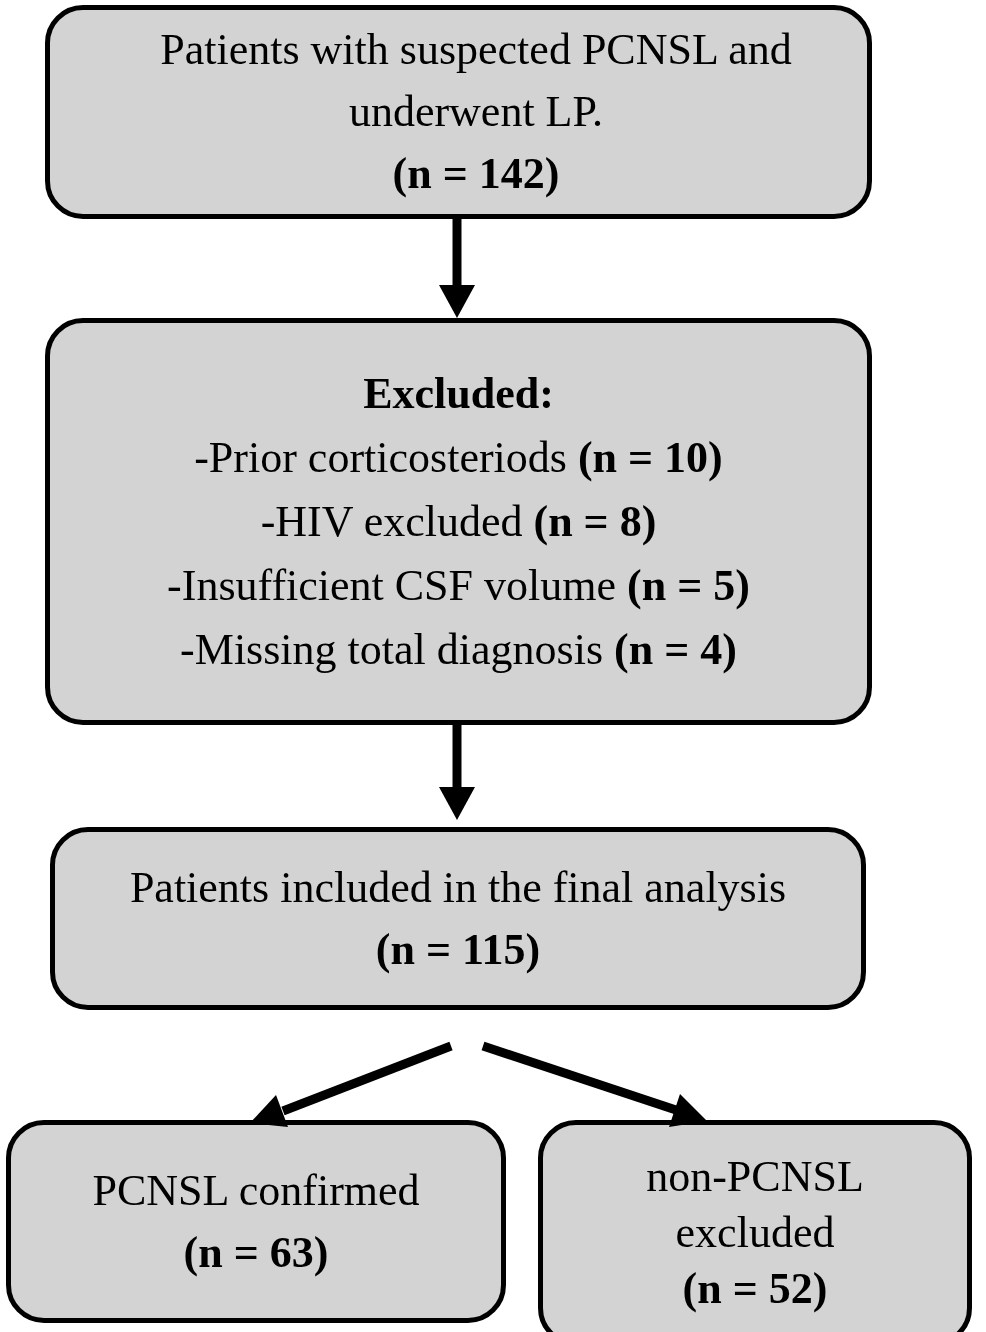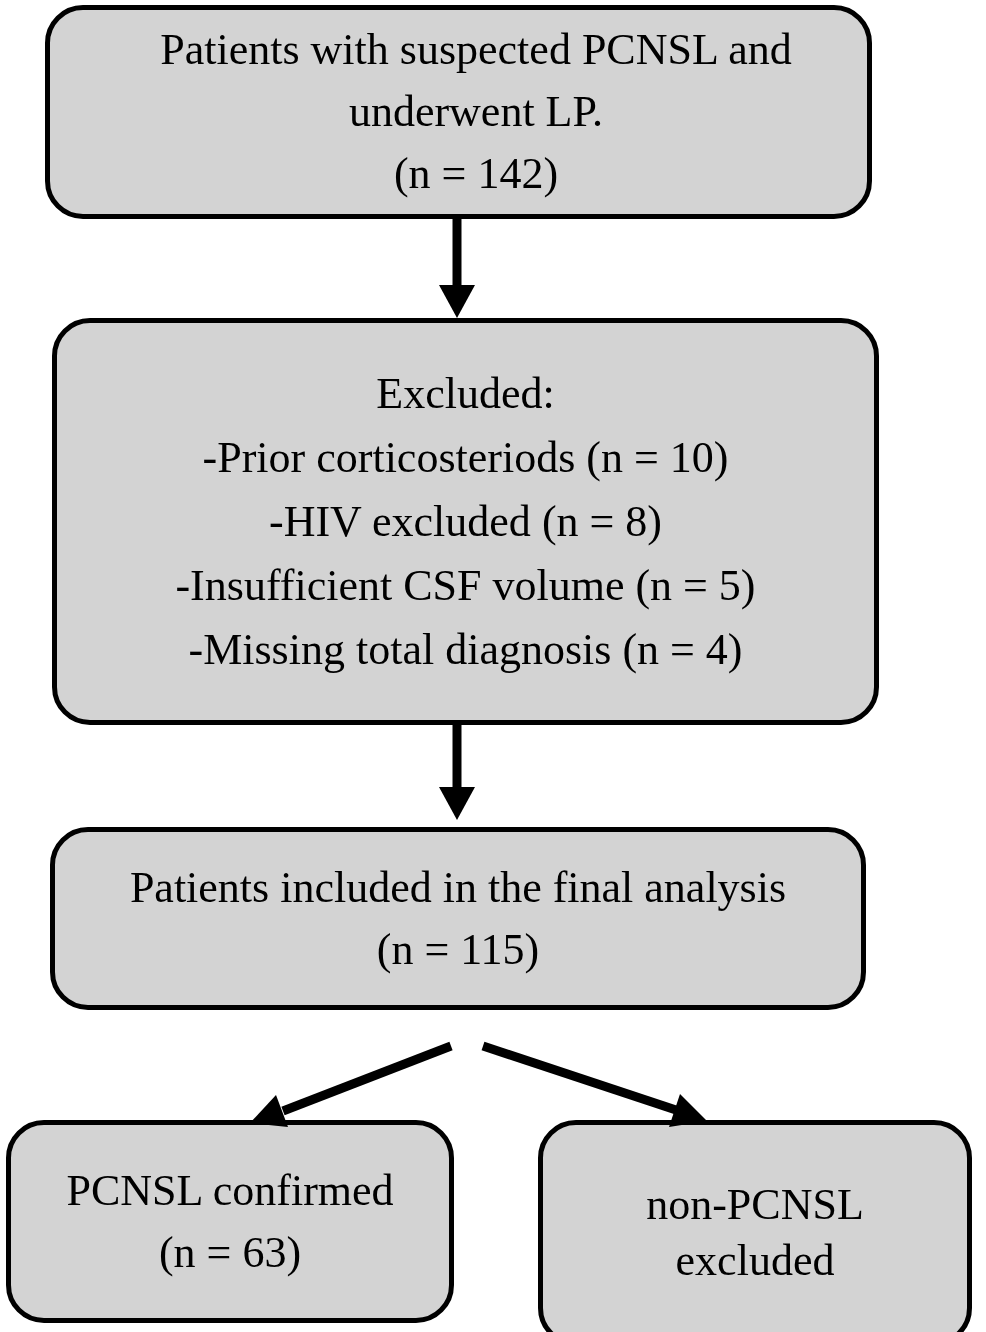--- a/index.html
+++ b/index.html
@@ -25,26 +25,26 @@
     display: flex;
     flex-direction: column;
     align-items: center;
     justify-content: center;
     text-align: center;
     font-size: 44px;
     line-height: 62px;
     z-index: 1;
   }
   .flow-box .line { white-space: nowrap; }
-  .flow-box b { font-weight: normal; }
+  .flow-box b { font-weight: bold; }
 
   #box-suspected   { left: 45px;  top: 5px;    width: 827px; height: 214px; padding-left: 35px; }
-  #box-excluded    { left: 45px;  top: 318px;  width: 827px; height: 407px; line-height: 64px; margin-left: 7px; }
+  #box-excluded    { left: 45px;  top: 318px;  width: 827px; height: 407px; line-height: 64px; }
   #box-included    { left: 50px;  top: 827px;  width: 816px; height: 183px; }
-  #box-pcnsl       { left: 6px;   top: 1120px; width: 448px; height: 203px; }
+  #box-pcnsl       { left: 6px;   top: 1120px; width: 500px; height: 203px; }
   #box-non-pcnsl   { left: 538px; top: 1120px; width: 434px; height: 226px; line-height: 56px; }
 
   .arrow-layer {
     position: absolute;
     left: 0; top: 0;
     width: 986px; height: 1332px;
     z-index: 2;
     pointer-events: none;
   }
   .arrow-shaft {
@@ -82,20 +82,21 @@
   </div>
 
   <div class="flow-box" id="box-pcnsl">
     <div class="line">PCNSL confirmed</div>
     <div class="line"><b>(n = 63)</b></div>
   </div>
 
   <div class="flow-box" id="box-non-pcnsl">
     <div class="line">non-PCNSL</div>
     <div class="line">excluded</div>
+    <div class="line"><b>(n = 52)</b></div>
   </div>
 
   <svg class="arrow-layer" width="986" height="1332" viewBox="0 0 986 1332" xmlns="http://www.w3.org/2000/svg">
     <g>
       <line class="arrow-shaft" x1="457" y1="219" x2="457" y2="287"></line>
       <polygon class="arrow-head" points="439,285 475,285 457,318"></polygon>
     </g>
     <g>
       <line class="arrow-shaft" x1="457" y1="724" x2="457" y2="789"></line>
       <polygon class="arrow-head" points="439,787 475,787 457,820"></polygon>

